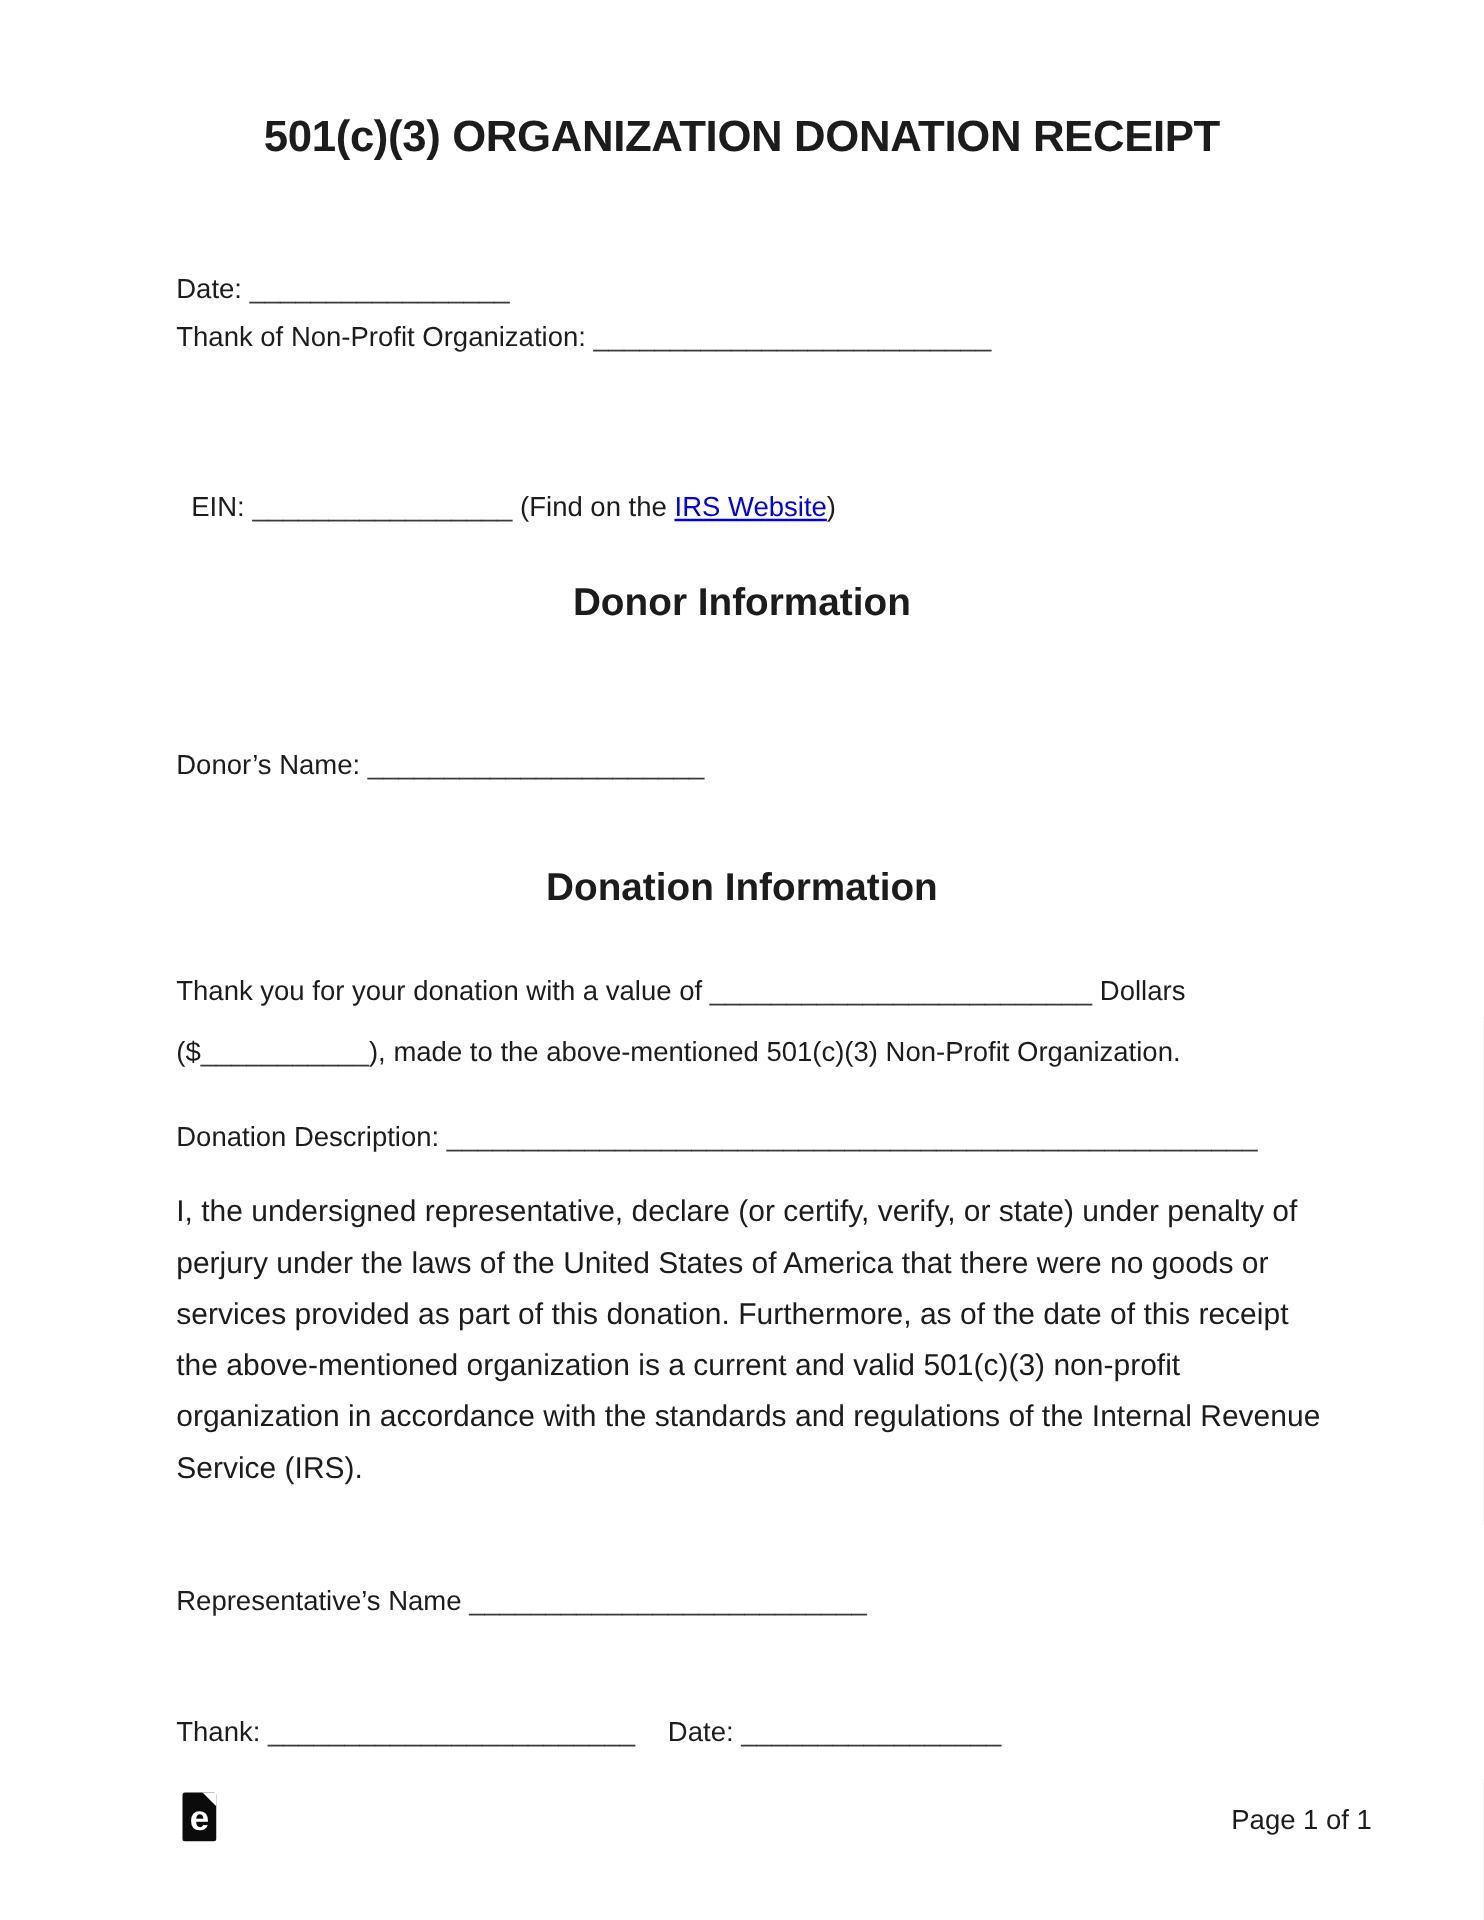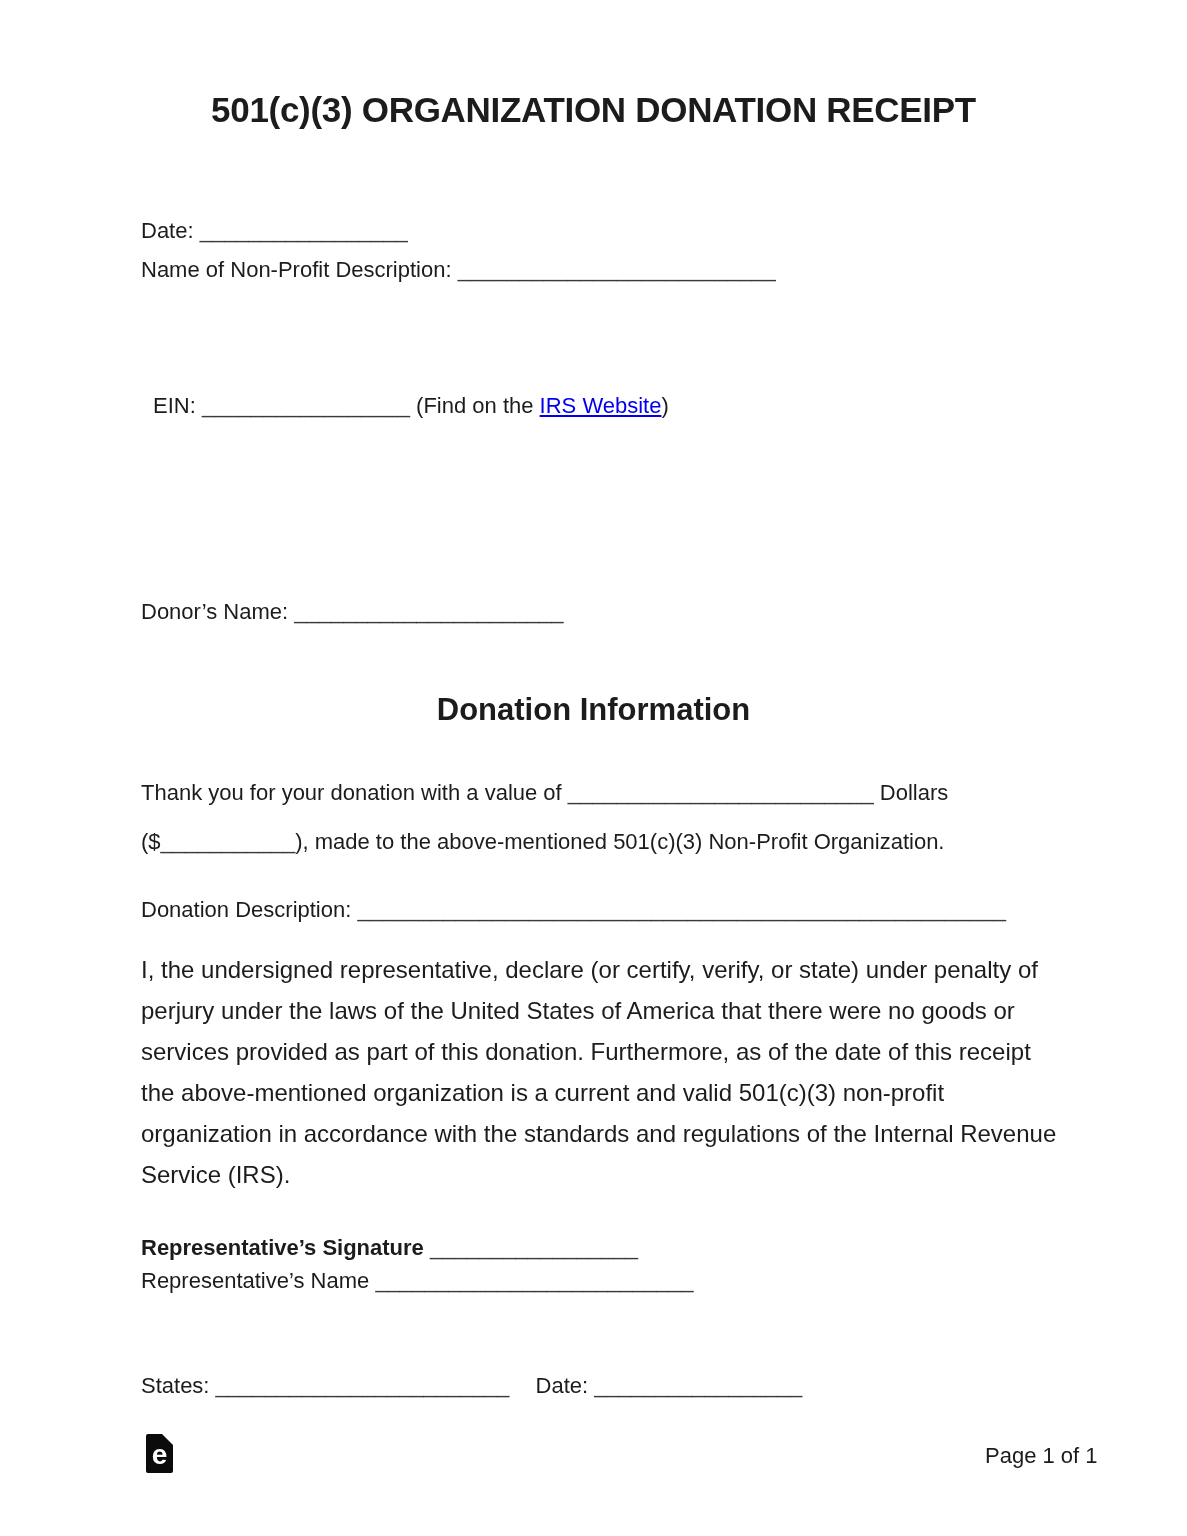--- a/index.html
+++ b/index.html
@@ -87,32 +87,33 @@
 <div class="page">
 
   <div class="doc-title">501(c)(3) ORGANIZATION DONATION RECEIPT</div>
 
   <div class="line l-date">
     <span>Date:</span>
     <span class="blank">_________________</span>
   </div>
 
   <div class="line l-org">
-    <span>Name of Non-Profit Description:</span>
+    <span>Thank of Non-Profit Organization:</span>
     <span class="blank">__________________________</span>
   </div>
 
 
   <div class="line l-ein">
     <span>EIN:</span>
     <span class="blank">_________________</span>
     <span>(Find on the</span>
     <a class="irs-link">IRS Website</a><span>)</span>
   </div>
 
+  <div class="section-heading h-donor">Donor Information</div>
 
   <div class="line l-donor-name">
     <span>Donor’s Name:</span>
     <span class="blank">______________________</span>
   </div>
 
 
   <div class="section-heading h-donation">Donation Information</div>
 
   <div class="line l-value">
@@ -123,32 +124,28 @@
 
   <div class="line l-amount"><span>($</span><span class="blank">___________</span><span>), made to the above-mentioned 501(c)(3) Non-Profit Organization.</span></div>
 
   <div class="line l-desc">
     <span>Donation Description:</span>
     <span class="blank">_____________________________________________________</span>
   </div>
 
   <div class="declaration">I, the undersigned representative, declare (or certify, verify, or state) under penalty of perjury under the laws of the United States of America that there were no goods or services provided as part of this donation. Furthermore, as of the date of this receipt the above-mentioned organization is a current and valid 501(c)(3) non-profit organization in accordance with the standards and regulations of the Internal Revenue Service (IRS).</div>
 
-  <div class="line l-rep-sig">
-    <span class="bold">Representative’s Signature</span>
-    <span class="blank">_________________</span>
-  </div>
 
   <div class="line l-rep-name">
     <span>Representative’s Name</span>
     <span class="blank">__________________________</span>
   </div>
 
   <div class="line l-title-date">
-    <span>States:</span>
+    <span>Thank:</span>
     <span class="blank">________________________</span>
     <span class="gap"></span>
     <span>Date:</span>
     <span class="blank">_________________</span>
   </div>
 
   <div class="logo">
     <span class="logo-letter">e</span>
   </div>
 

